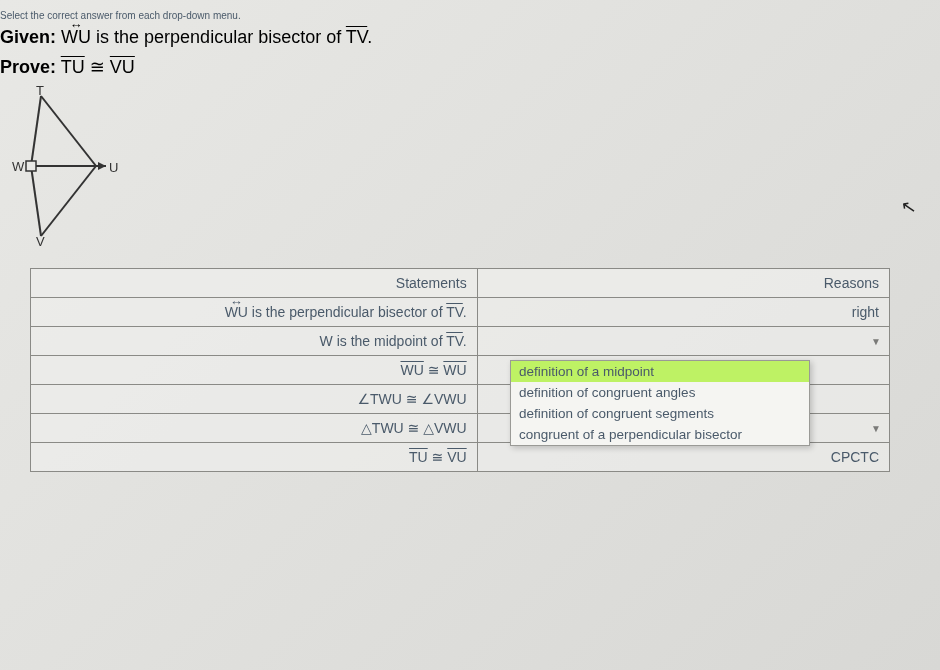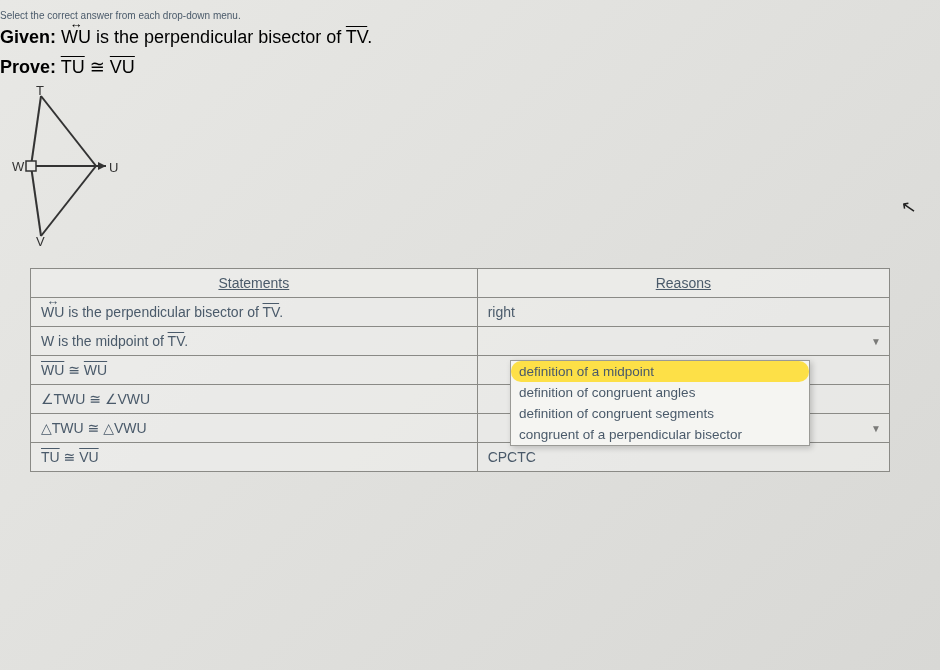--- a/index.html
+++ b/index.html
@@ -43,29 +43,28 @@
   table.proof {
     border-collapse: collapse;
     width: 860px;
     background: rgba(240,240,238,0.6);
     font-size: 14px;
     color: #4a5a6a;
   }
   table.proof th, table.proof td {
     border: 1px solid #8a8a86;
     padding: 6px 10px;
-    text-align: left;
+    text-align: right;
     vertical-align: middle;
     height: 28px;
   }
   table.proof th {
     font-weight: normal;
-    text-align: center;
+    text-align: right;
     background: rgba(235,235,232,0.7);
-    text-decoration: underline;
   }
   .reason-cell { position: relative; }
   .dd-arrow {
     position: absolute;
     right: 8px;
     top: 50%;
     transform: translateY(-50%);
     color: #7a7a78;
     font-size: 10px;
   }
@@ -77,22 +76,21 @@
     z-index: 10;
     width: 300px;
     font-size: 13.5px;
   }
   .dropdown .opt {
     padding: 3px 8px;
     color: #4a5a6a;
     cursor: pointer;
   }
   .dropdown .opt.hl {
-    background: #fde047;
-    border-radius: 10px;
+    background: #bef264;
   }
   .cursor {
     position: absolute;
     right: 24px;
     top: 196px;
     font-size: 18px;
     color: #222;
     transform: rotate(-10deg);
   }
 </style>

